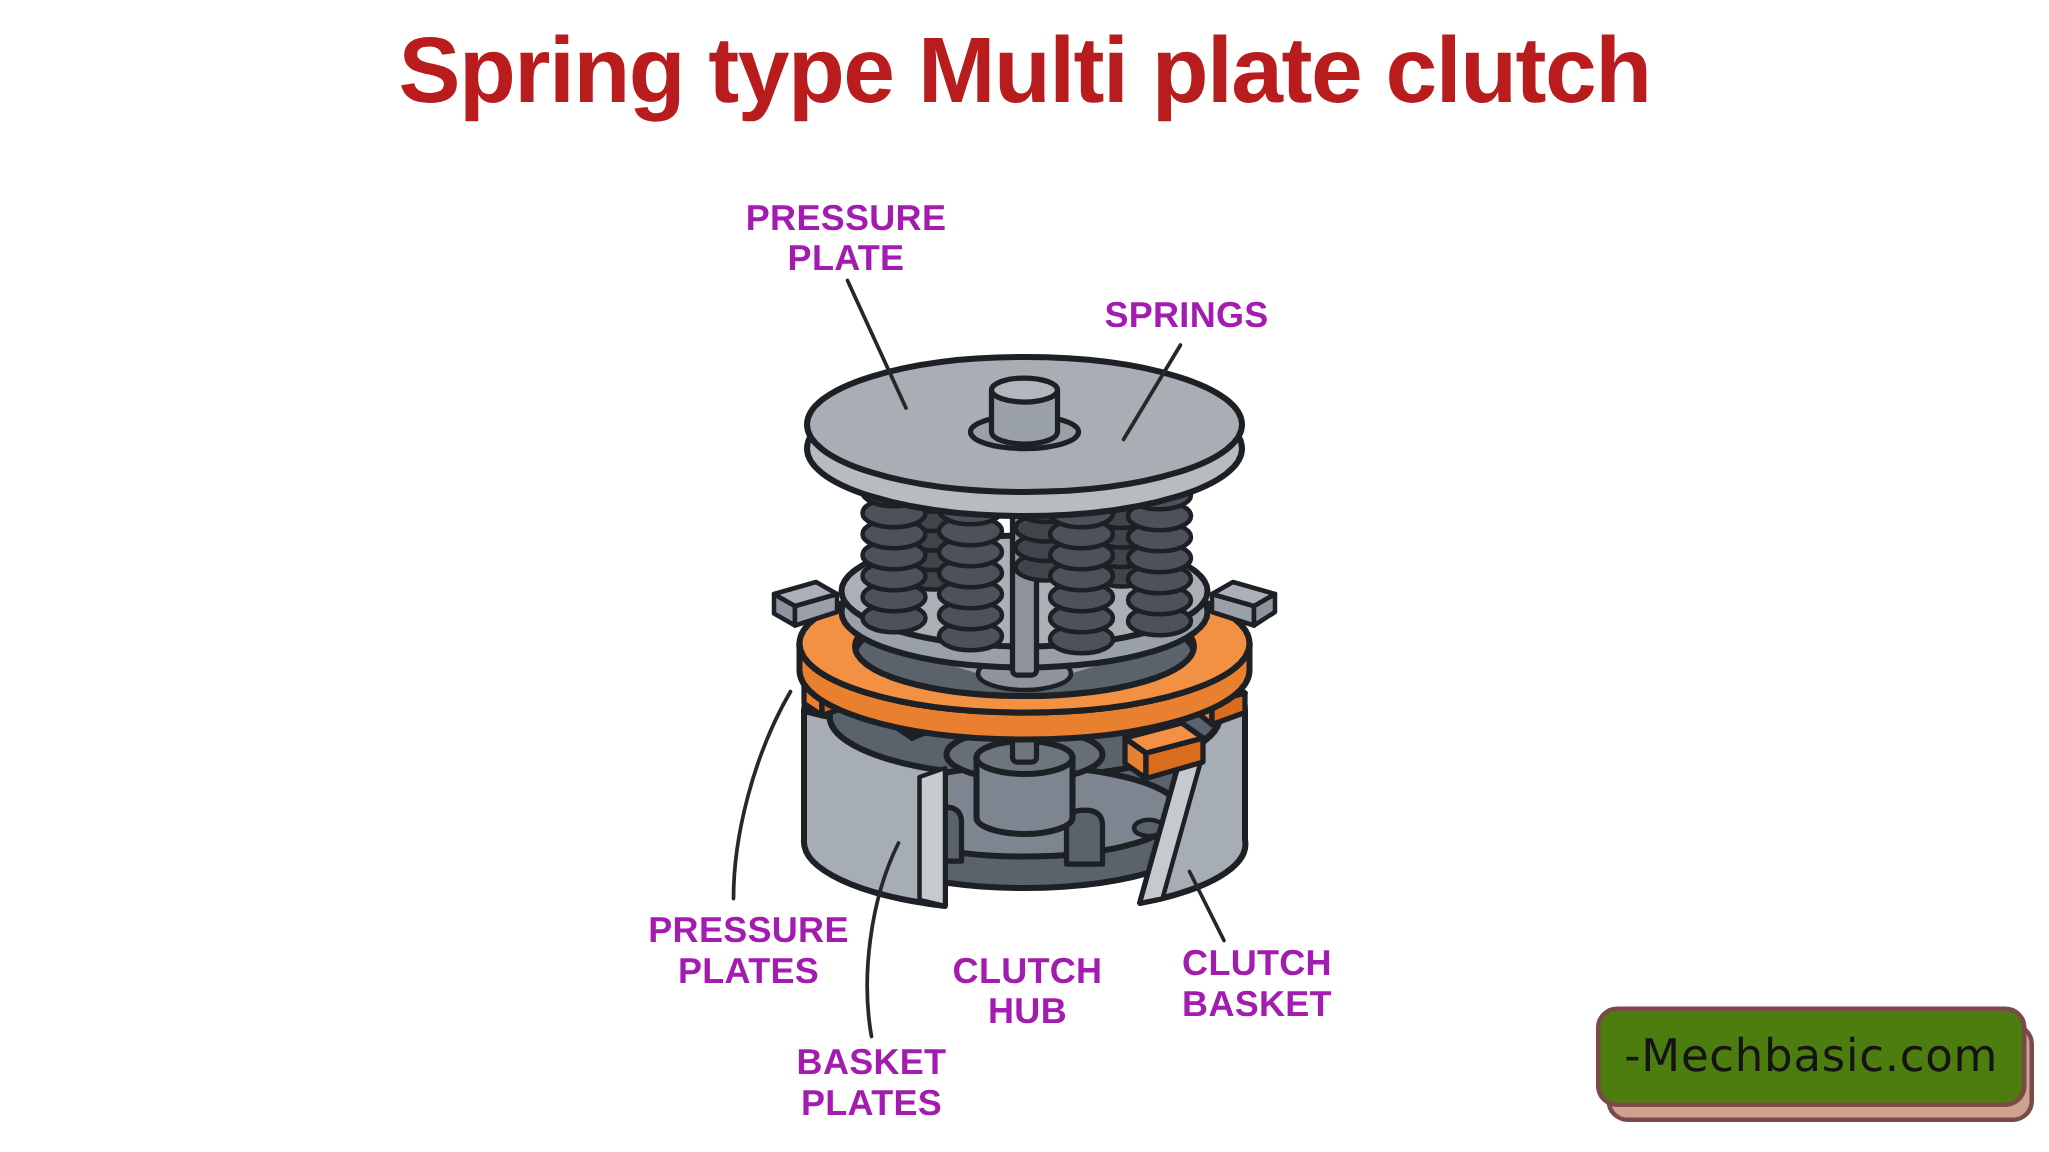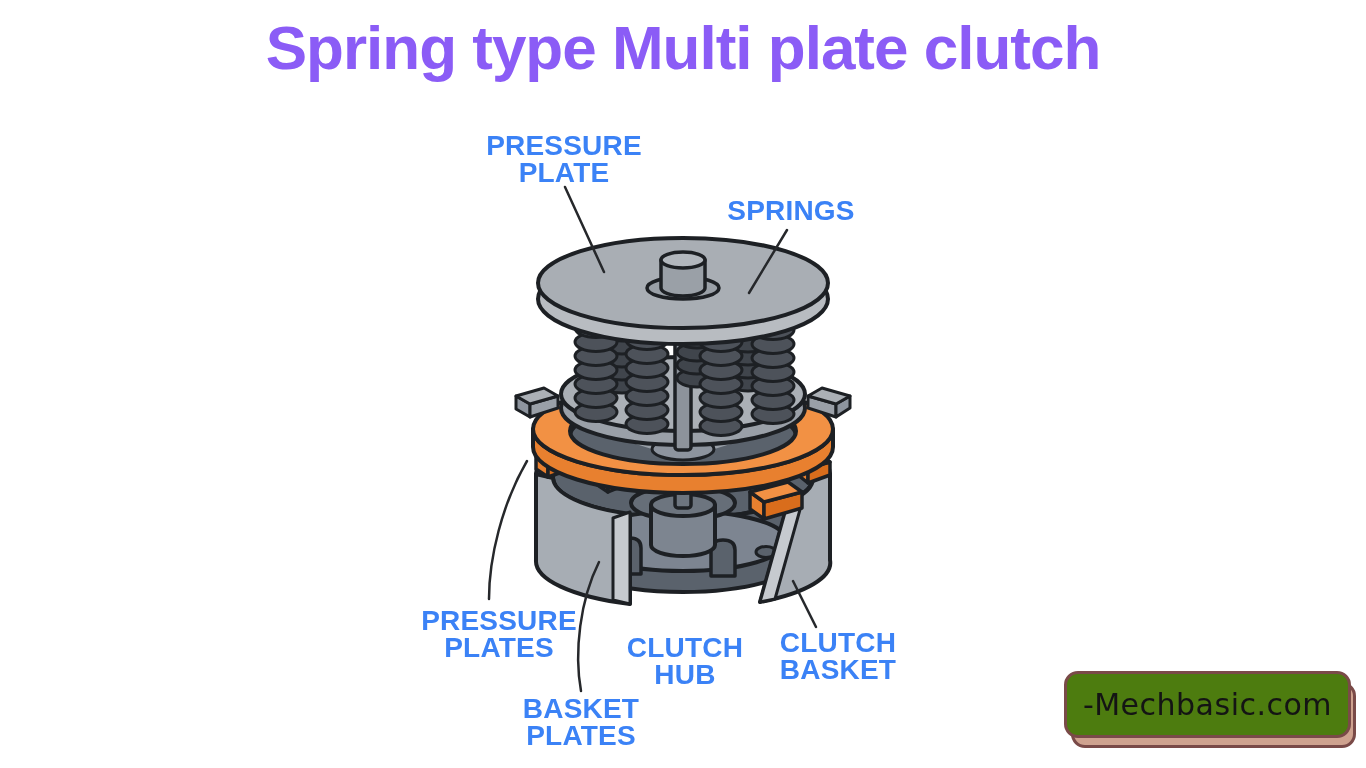--- a/index.html
+++ b/index.html
@@ -1,23 +1,23 @@
 <!DOCTYPE html>
 <html><head>
 <meta charset="utf-8">
 <style>
   html,body{margin:0;padding:0;background:#ffffff;}
   .stage{position:relative;width:1366px;height:768px;background:#ffffff;overflow:hidden;
          font-family:"Liberation Sans",sans-serif;}
   .title{position:absolute;top:12px;left:0;right:0;text-align:center;
-         font-weight:800;font-size:62px;line-height:1.15;letter-spacing:-1px;color:#8b5cf6;}
+         font-weight:800;font-size:62px;line-height:1.15;letter-spacing:-1px;color:#b91c1c;}
   .diagram-svg{position:absolute;left:0;top:0;width:1366px;height:768px;}
   .diagram-svg *{stroke-linejoin:round;stroke-linecap:round;}
   .lbl{position:absolute;transform:translateX(-50%);text-align:center;white-space:pre-line;
-       font-weight:700;font-size:28px;line-height:27px;letter-spacing:.2px;color:#3b82f6;}
+       font-weight:700;font-size:24px;line-height:27px;letter-spacing:.2px;color:#a21caf;}
   .lbl-pressure{left:564px;top:132px;}
   .lbl-springs{left:791px;top:197px;}
   .lbl-friction{left:499px;top:607px;}
   .lbl-steel{left:581px;top:695px;}
   .lbl-hub{left:685px;top:634px;}
   .lbl-basket{left:838px;top:629px;}
   .wm{position:absolute;left:1064px;top:671px;width:292px;height:82px;}
   .wm-shadow{position:absolute;left:7px;top:11px;width:279px;height:60px;background:#cfa28f;
              border:3px solid #7a4a48;border-radius:14px;}
   .wm-face{position:absolute;left:0;top:0;width:281px;height:61px;background:#4d7c0f;

